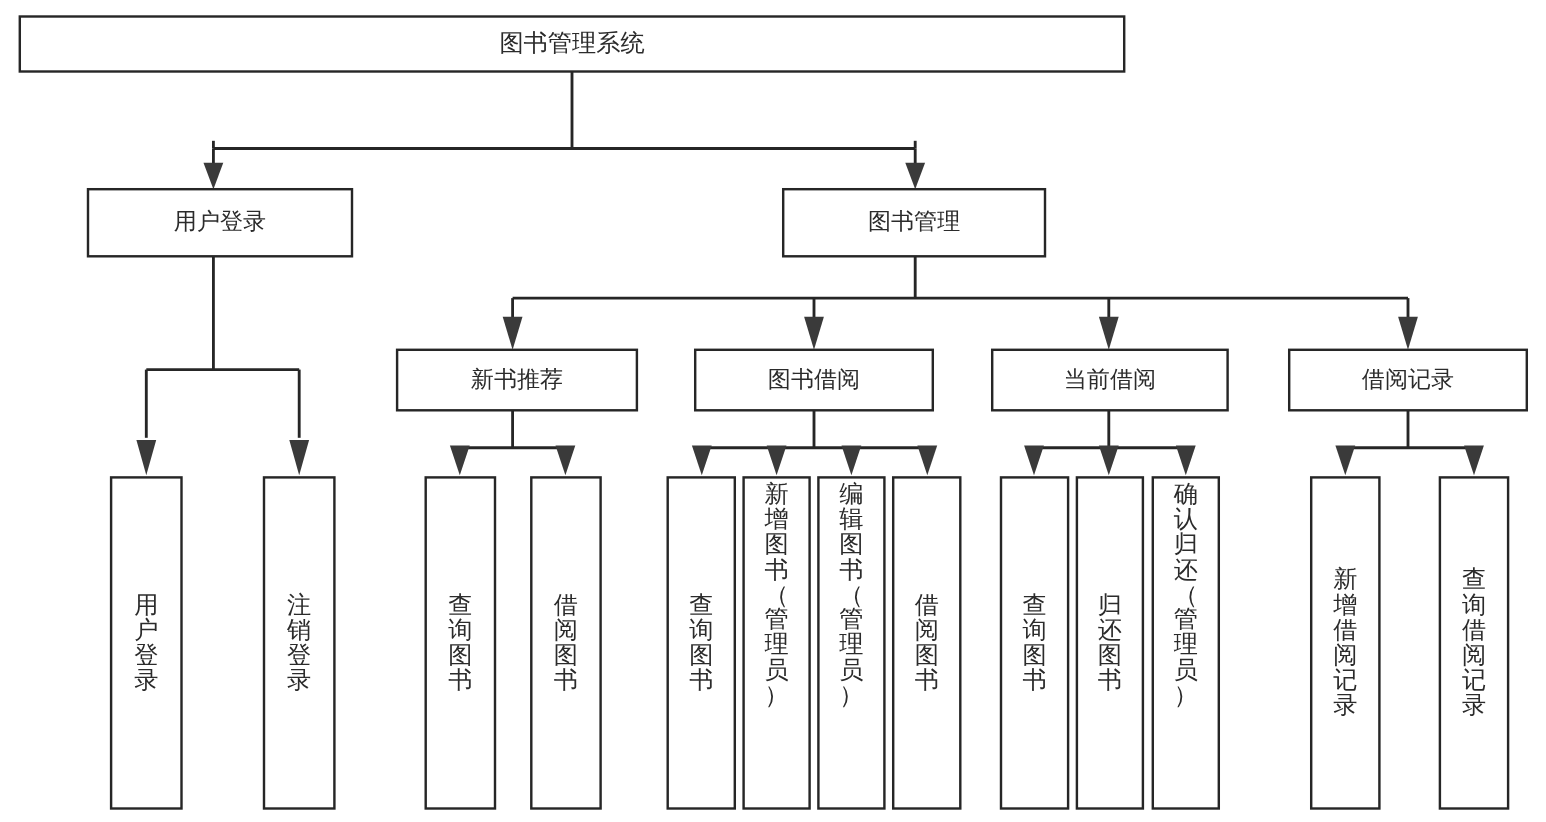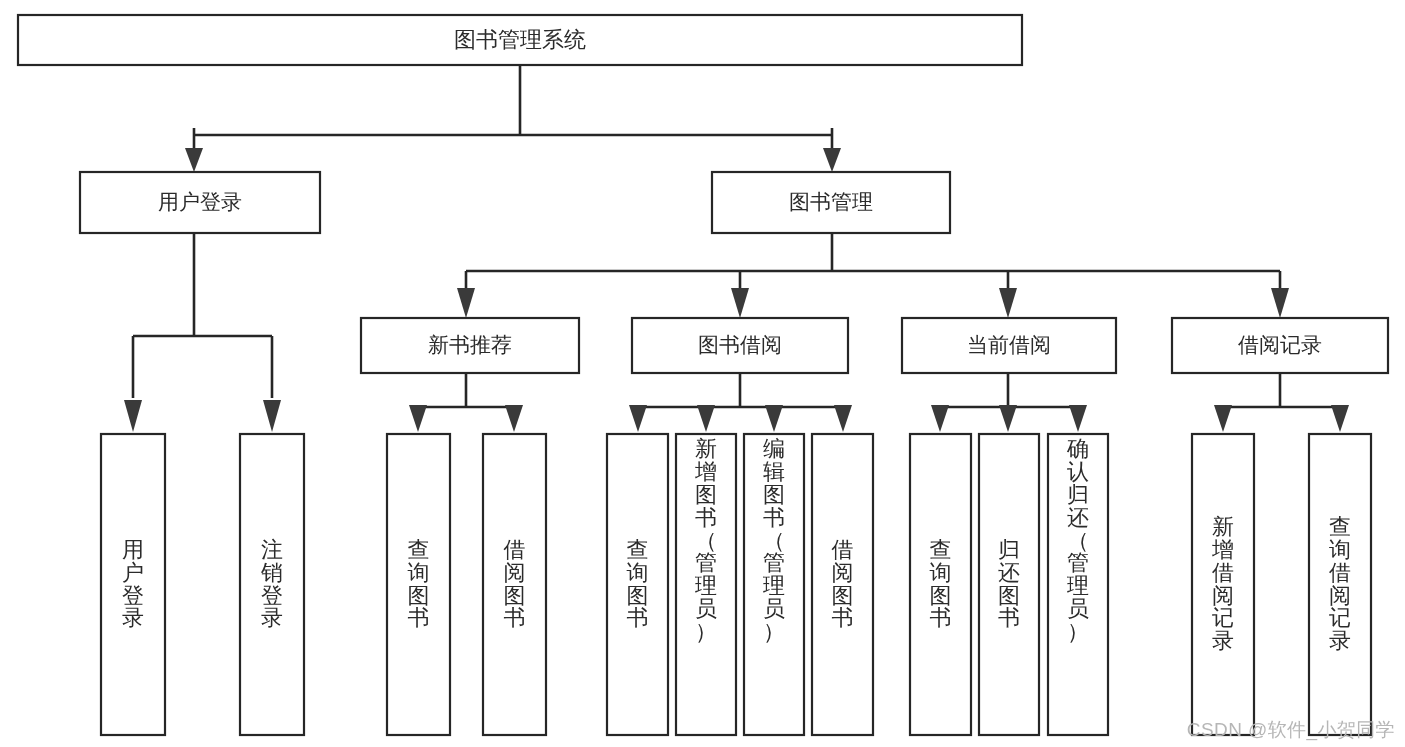--- a/index.html
+++ b/index.html
@@ -304,15 +304,14 @@
   </div>
   <div class="leaf-label" style="left:1309px; top:434px; width:62px; height:301px;">
     <span>查
 询
 借
 阅
 记
 录</span>
   </div>
 
-  <div class="watermark">CSDN @软件_小贺同学</div>
 
 </div>
 
 </body></html>

